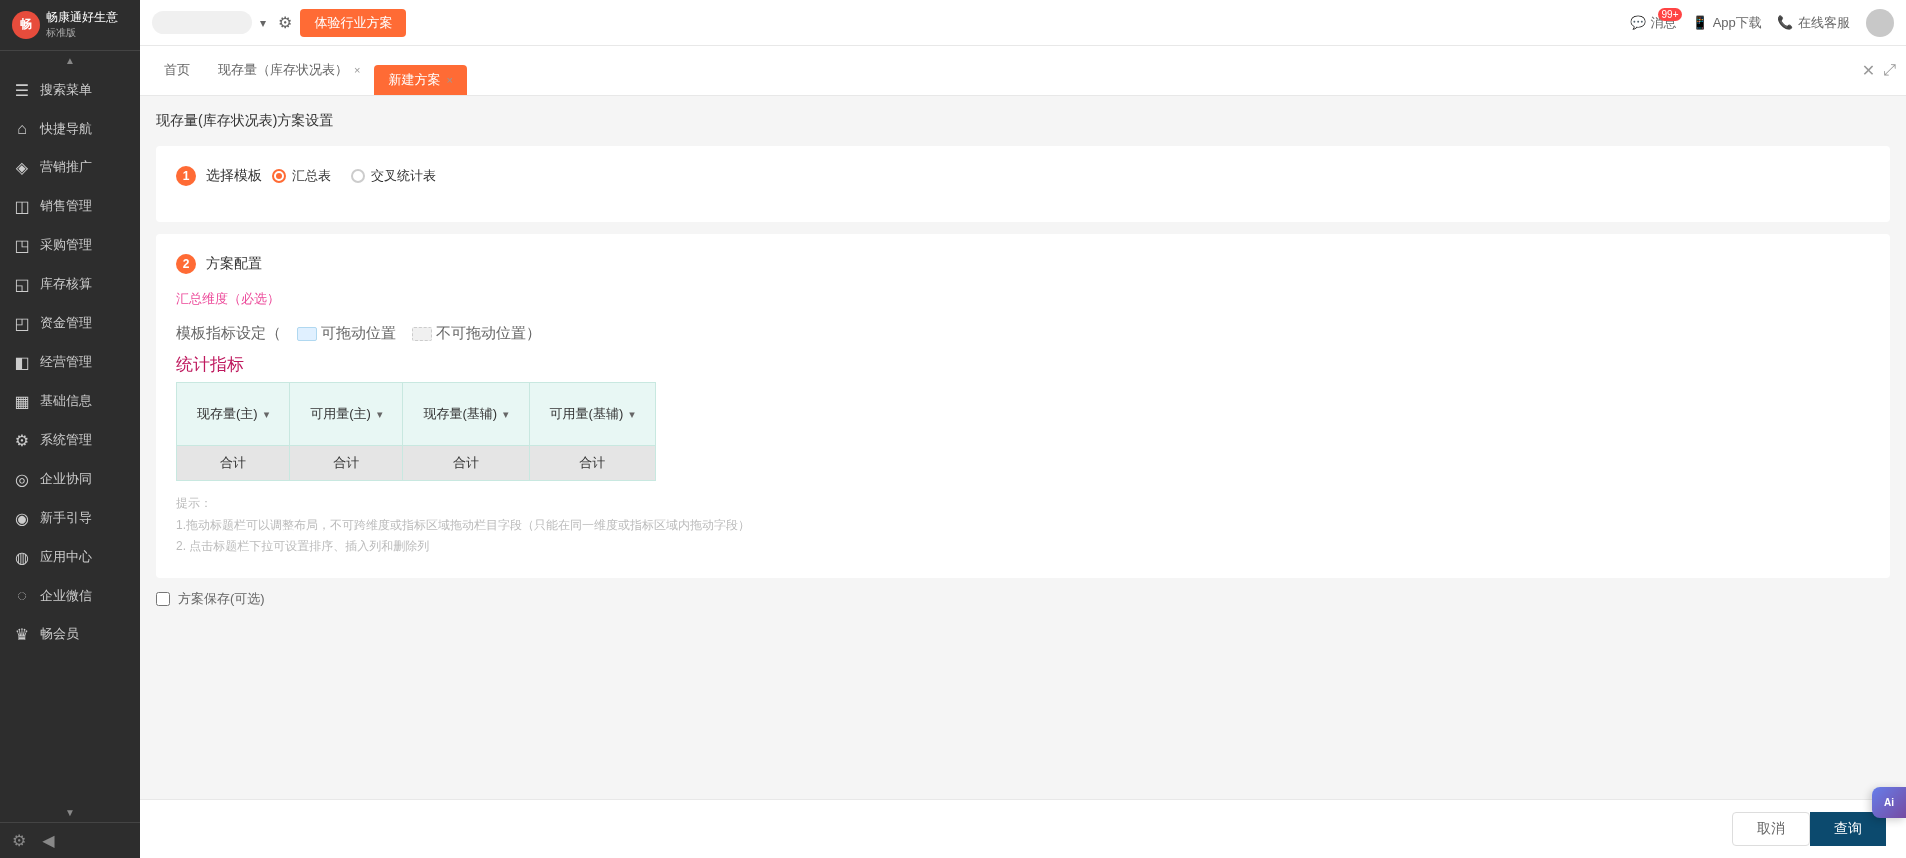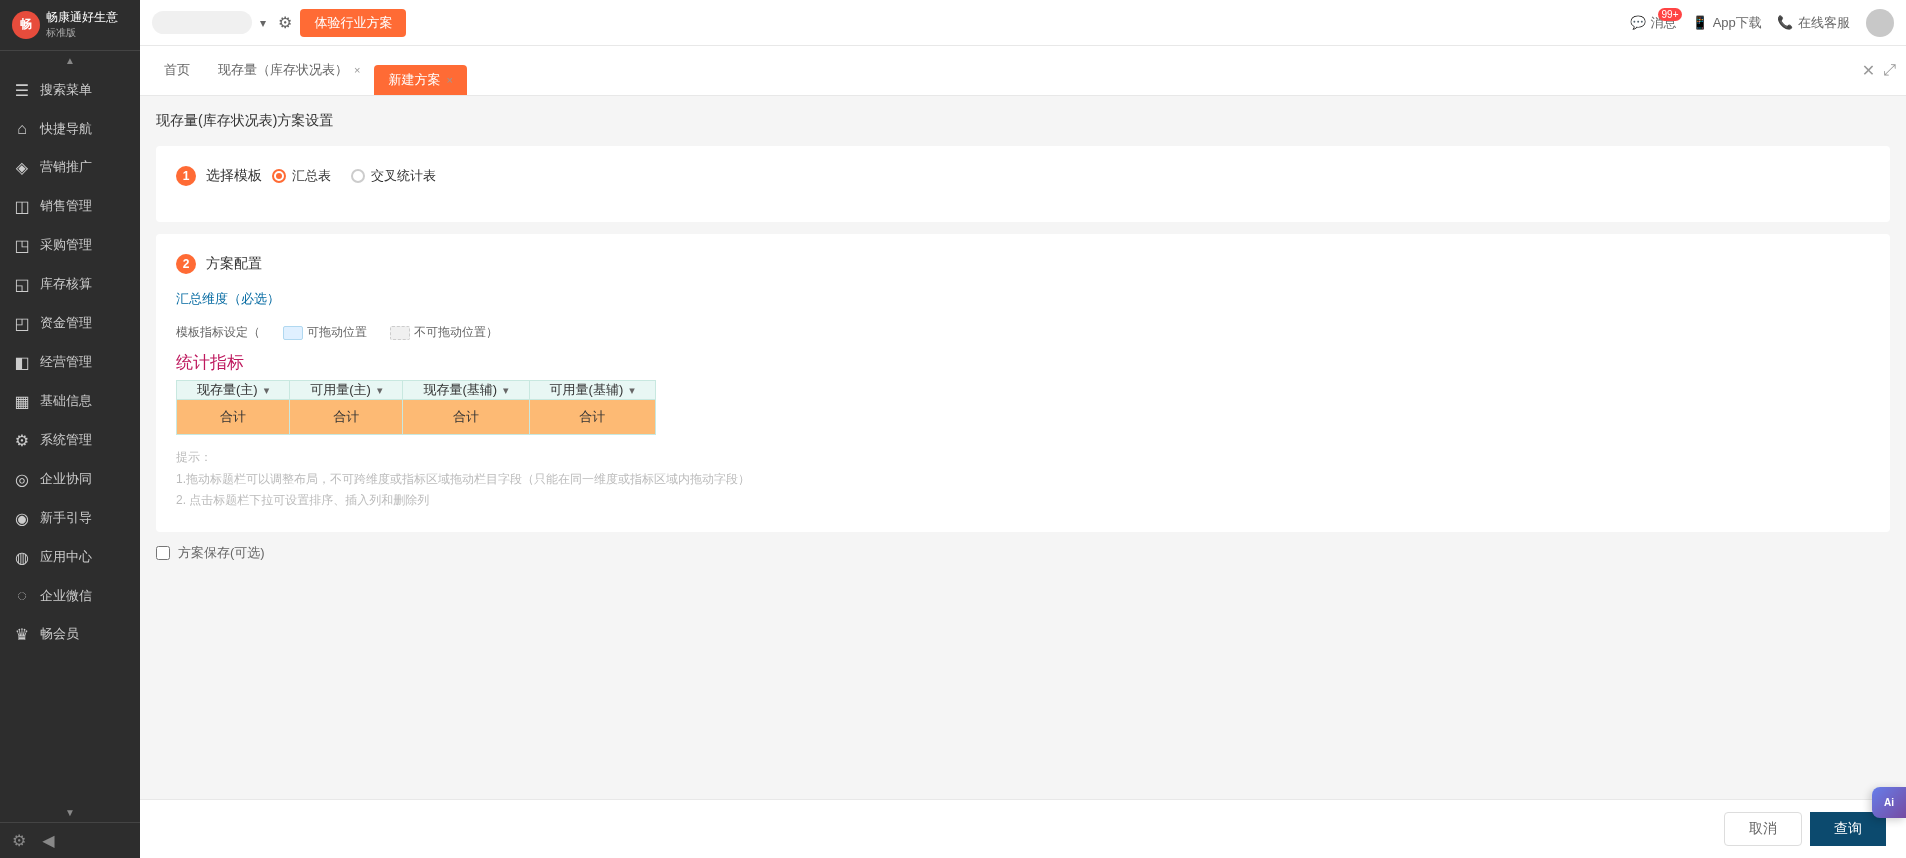--- a/index.html
+++ b/index.html
@@ -154,74 +154,74 @@
     .radio-circle {
       width: 14px; height: 14px; border-radius: 50%;
       border: 2px solid #ccc;
       display: flex; align-items: center; justify-content: center;
     }
     .radio-circle.checked { border-color: #ff6b35; }
     .radio-circle.checked::after {
       content: ''; width: 6px; height: 6px; border-radius: 50%; background: #ff6b35;
     }
 
-    .field-label { font-size: 13px; color: #0369a1; margin-bottom: 10px; }
+    .field-label { font-size: 13px; color: #ec4899; margin-bottom: 10px; }
 
     .dimension-box {
       background: #ffe8e8;
       border: 1px solid #ffcccc;
       border-radius: 4px;
       padding: 20px 24px;
       display: flex; align-items: center; gap: 16px;
     }
     .dimension-required { color: #ff4d4d; font-size: 13px; }
     .dimension-arrow { color: #ccc; font-size: 18px; }
     .dimension-placeholder { color: #ff9999; font-size: 13px; }
-    .movable-legend { display: flex; gap: 23px; align-items: center; margin-bottom: 10px; font-size: 12px; color: #666; }
+    .movable-legend { display: flex; gap: 16px; align-items: center; margin-bottom: 10px; font-size: 15px; color: #666; }
     .legend-item { display: flex; align-items: center; gap: 4px; }
     .legend-box-movable { width: 20px; height: 14px; background: #e0f0ff; border: 1px solid #b0d8f0; border-radius: 2px; }
     .legend-box-fixed { width: 20px; height: 14px; background: #f0f0f0; border: 1px dashed #ccc; border-radius: 2px; }
 
     .stat-label { font-size: 17px; color: #be185d; margin-bottom: 6px; font-weight: 500; }
 
     .stat-table { border-collapse: collapse; width: auto; }
     .stat-table th {
       background: #e8f7f4;
       border: 1px solid #c8e8e0;
-      padding: 0 20px;
+      padding: 22px 20px;
       font-size: 13px;
       color: #333;
       font-weight: normal;
       white-space: nowrap;
       margin-top: 8px;
     }
     .stat-table th .th-inner { display: flex; align-items: center; gap: 6px; justify-content: center; }
     .stat-table td {
       border: 1px solid #c8e8e0;
       padding: 8px 12px;
       font-size: 13px;
       color: #333;
       text-align: center;
-      background: #fdba74;
+      background: #e5e5e5;
     }
 
     .tips-section { margin-top: 12px; font-size: 12px; color: #bbb; line-height: 1.8; }
     .tips-title { color: #bbb; }
 
     .save-row { display: flex; align-items: center; gap: 8px; margin-top: 10px; }
     .save-checkbox { width: 14px; height: 14px; border: 1px solid #ccc; border-radius: 2px; cursor: pointer; }
     .save-label { font-size: 13px; color: #666; }
 
     .bottom-bar {
       background: #fff;
       border-top: 1px solid #e8e8e8;
       padding: 12px 20px;
       display: flex;
       justify-content: flex-end;
-      gap: 8px;
+      gap: 0;
       flex-shrink: 0;
     }
     .btn-cancel {
       background: #fff;
       border: 1px solid #ddd;
       border-radius: 4px;
       padding: 7px 24px;
       font-size: 14px;
       color: #666;
       cursor: pointer;

